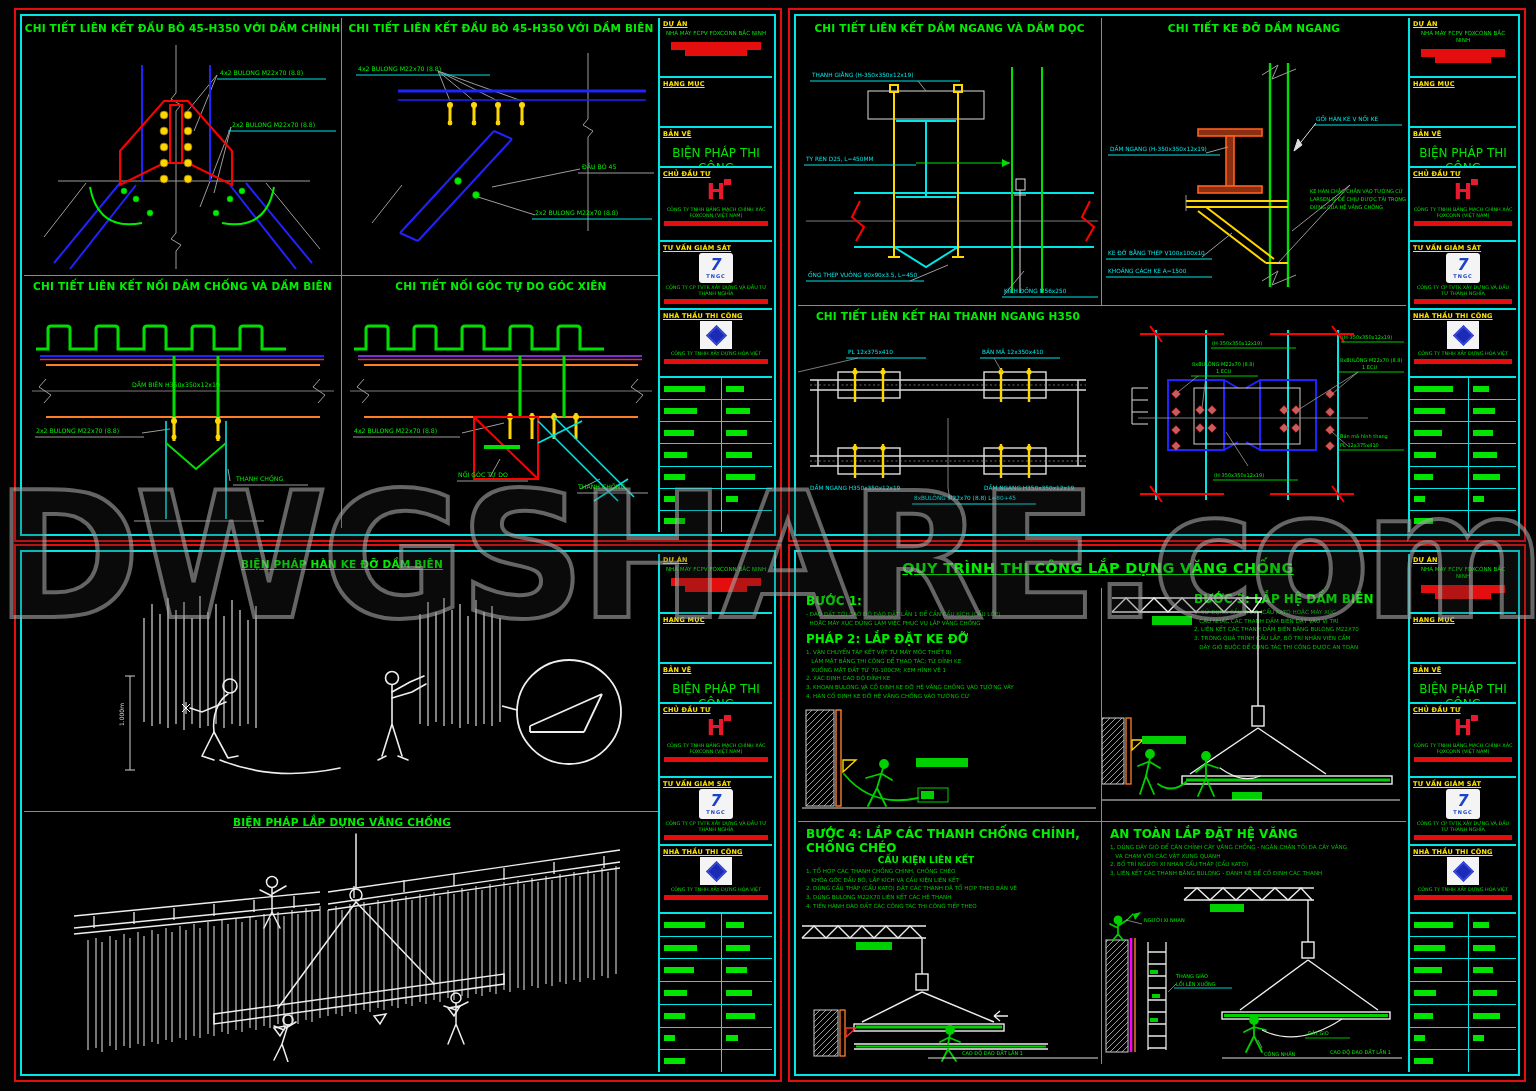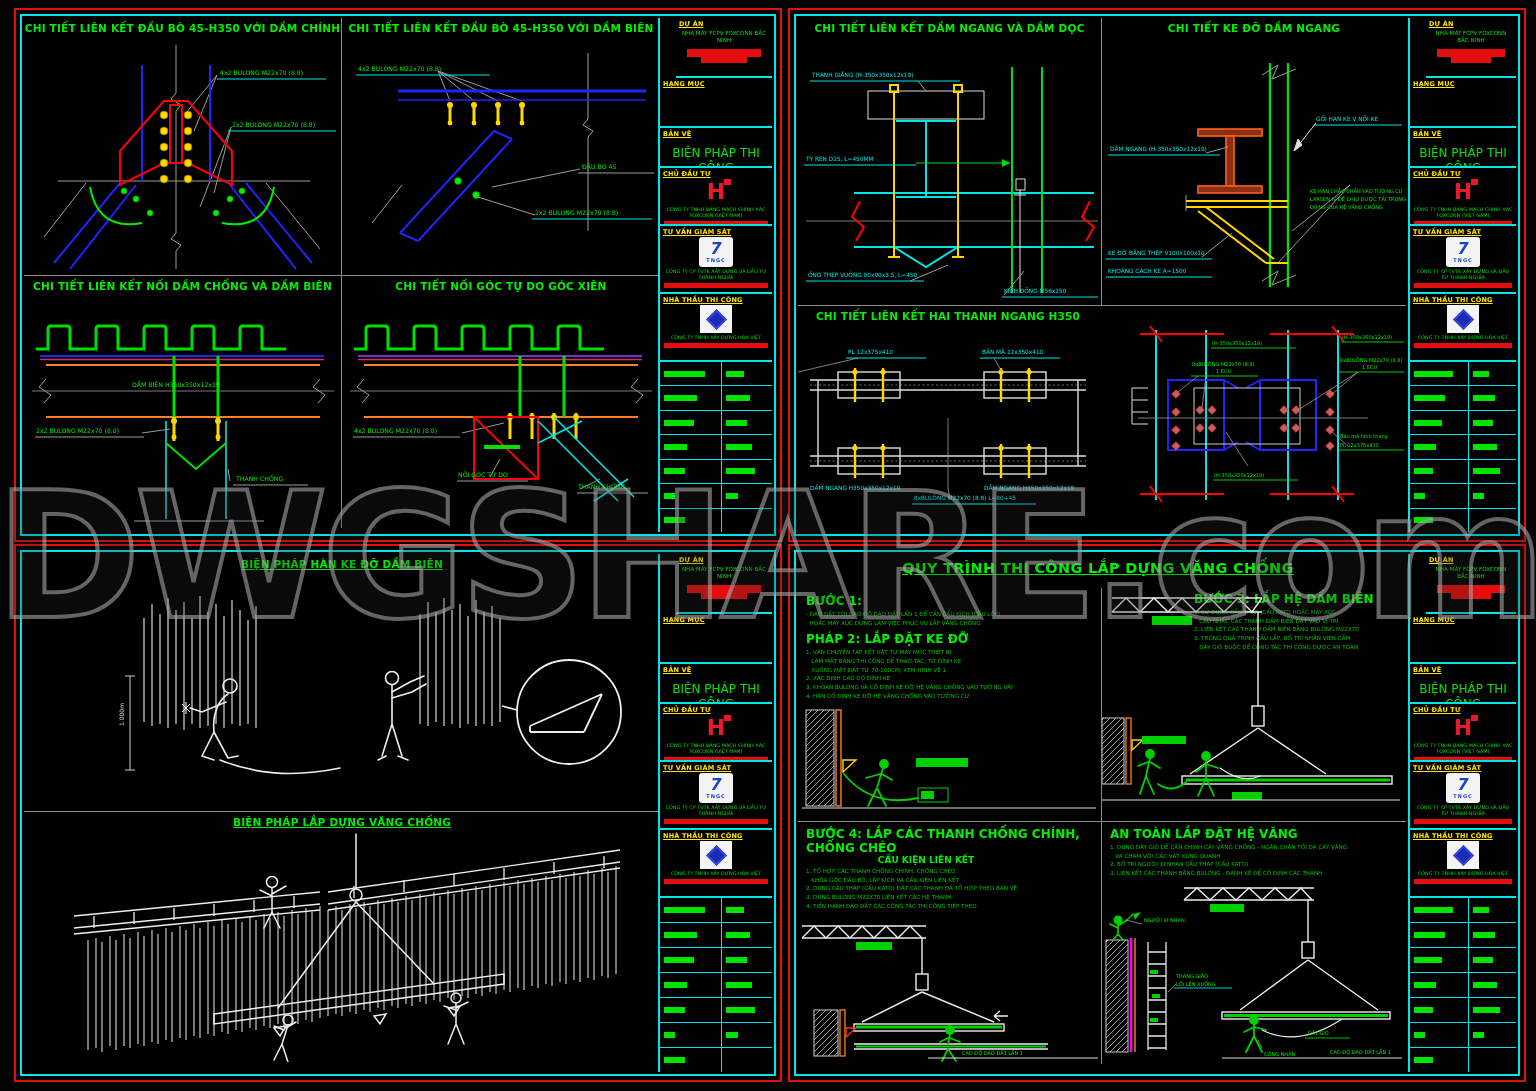--- a/index.html
+++ b/index.html
@@ -12,22 +12,22 @@
   #sheet-tr{left:788px;top:8px;width:734px;height:530px;}
   #sheet-bl{left:14px;top:544px;width:764px;height:534px;}
   #sheet-br{left:788px;top:544px;width:734px;height:534px;}
   .sheet-inner{position:absolute;inset:4px;border:2px solid #00e5e5;}
   .content{position:absolute;inset:2px;}
 
   
   .tbcol{position:absolute;top:0;bottom:0;right:0;width:112px;border-left:2px solid #00e5e5;display:flex;flex-direction:column;background:#000;}
   .tbcol.narrow{width:106px;}
   .tb-sec{border-bottom:2px solid #00e5e5;padding:2px 3px;box-sizing:border-box;overflow:hidden;}
-  .tb-s1{height:60px;margin-left:16px;} .tb-s2{height:50px;} .tb-s3{height:40px;}
-  .tb-s4{height:58px;} .tb-s5{height:68px;} .tb-s6{height:68px;}
+  .tb-s1{height:60px;} .tb-s2{height:50px;} .tb-s3{height:40px;}
+  .tb-s4{height:74px;} .tb-s5{height:68px;} .tb-s6{height:68px;}
   .tb-table{flex:1;display:flex;flex-direction:column;}
   .tb-label{color:#ffe400;font-size:6.5px;font-weight:bold;text-decoration:underline;letter-spacing:.2px;}
   .tb-green{color:#00e400;font-size:5.6px;text-align:center;margin-top:2px;line-height:1.25;}
   .tb-center{margin-top:8px;font-size:12px;}
   .tb-tiny{font-size:4.9px;line-height:1.2;}
   .rb1{height:8px;background:#e40e0e;margin:5px 8px 0;}
   .rb2{height:6px;background:#e40e0e;margin:0 22px;}
   .rb-solid{height:5px;background:#e40e0e;margin:2px 1px 0;}
   .logo-h{width:34px;height:26px;margin:1px auto 0;display:flex;align-items:center;justify-content:center;color:#e8192c;font-weight:900;font-size:22px;line-height:1;position:relative;}
   .logo-h::after{content:"";position:absolute;top:0;right:2px;width:7px;height:6px;background:#e8192c;}

